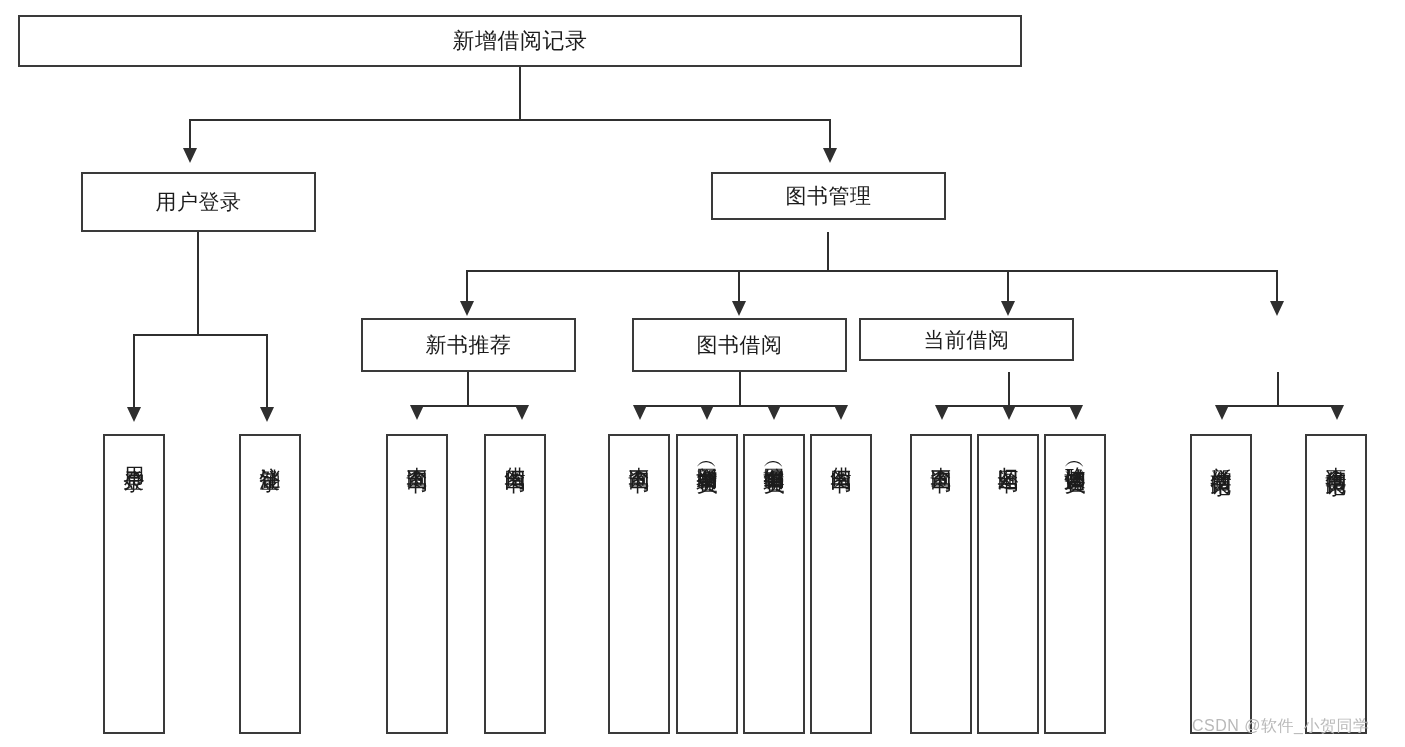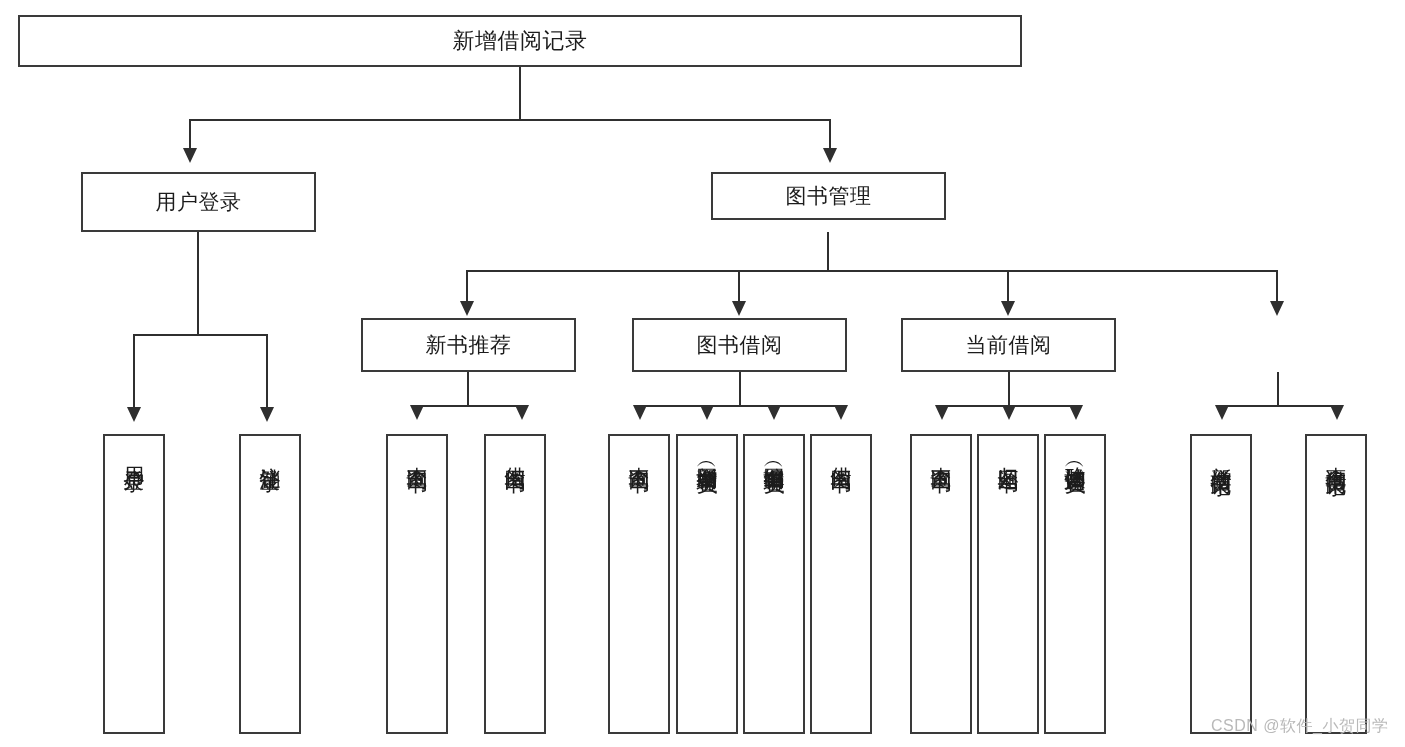--- a/index.html
+++ b/index.html
@@ -116,21 +116,21 @@
   <div class="arrow" style="left:1001px;top:301px;"></div>
   <div class="ln vln" style="left:1276px;top:270px;height:33px;"></div>
   <div class="arrow" style="left:1270px;top:301px;"></div>
 
   <div class="node h-node" style="left:361px;top:318px;width:215px;height:54px;">
     <span class="lbl">新书推荐</span>
   </div>
   <div class="node h-node" style="left:632px;top:318px;width:215px;height:54px;text-align:center;">
     <span class="lbl">图书借阅</span>
   </div>
-  <div class="node h-node" style="left:901px;top:318px;width:215px;height:54px;">
+  <div class="node h-node" style="left:859px;top:318px;width:215px;height:43px;">
     <span class="lbl">当前借阅</span>
   </div>
 
   <div class="ln vln" style="left:467px;top:372px;height:35px;"></div>
   <div class="ln hln" style="left:416px;top:405px;width:106px;"></div>
   <div class="arrow" style="left:410px;top:405px;"></div>
   <div class="arrow" style="left:515px;top:405px;"></div>
 
   <div class="ln vln" style="left:739px;top:372px;height:35px;"></div>
   <div class="ln hln" style="left:639px;top:405px;width:202px;"></div>
@@ -187,15 +187,15 @@
     <span class="lbl">确认归还（管理员）</span>
   </div>
 
   <div class="node v-node" style="left:1190px;top:434px;width:62px;height:300px;">
     <span class="lbl">新增借阅记录</span>
   </div>
   <div class="node v-node" style="left:1305px;top:434px;width:62px;height:300px;">
     <span class="lbl">查询借阅记录</span>
   </div>
 
-  <div class="watermark" style="left:1192px;top:716px;padding-left:19px;">CSDN @软件_小贺同学</div>
+  <div class="watermark" style="left:1192px;top:716px;">CSDN @软件_小贺同学</div>
 
 </div>
 
 </body></html>

